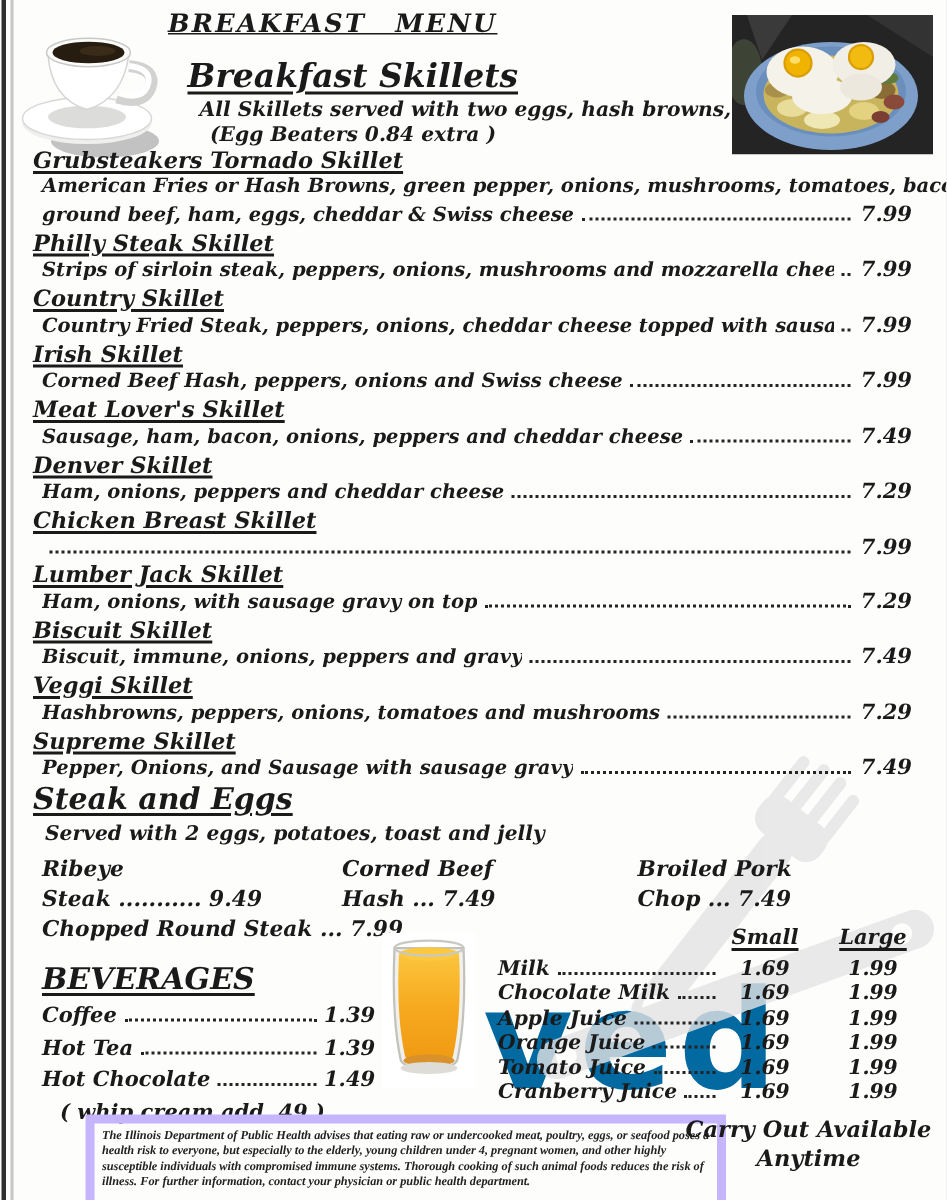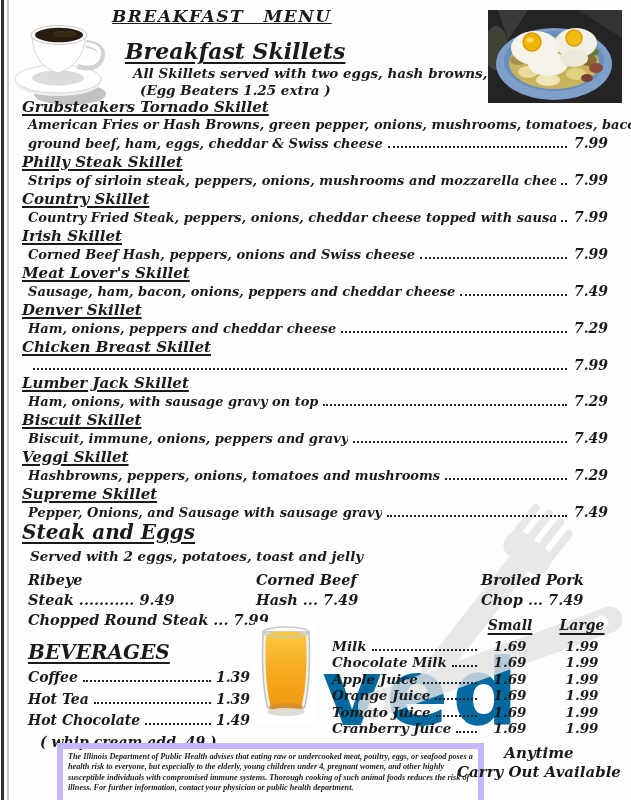--- a/index.html
+++ b/index.html
@@ -41,21 +41,21 @@
   .sk-line{display:flex;align-items:baseline;font-size:13px;line-height:18px;padding-left:6px;}
   .sk-desc{white-space:nowrap;flex-shrink:1;min-width:0;overflow:hidden;}
   .sk-extra{font-size:13px;line-height:18px;padding-left:6px;white-space:nowrap;}
   .leader{flex:1 1 6px;min-width:6px;border-bottom:2px dotted #242424;margin:0 5px 4px 5px;}
   .sk-price{font-size:14px;flex-shrink:0;width:36px;text-align:right;}
 
   
   .se{position:absolute;left:22px;top:520px;width:592px;z-index:2;}
   .se-heading{font-size:20px;line-height:24px;display:inline-block;}
   .se-sub{font-size:13.5px;line-height:18px;padding-left:8px;margin-top:3px;}
-  .se-row{display:flex;font-size:14.5px;line-height:20px;margin-top:5px;padding-left:6px;gap:28px;}
+  .se-row{display:flex;font-size:14.5px;line-height:20px;margin-top:5px;padding-left:6px;}
   .se-row2{margin-top:0;}
   .se-cell1{width:200px;flex-shrink:0;}
   .se-cell2{width:197px;flex-shrink:0;}
   .se-item .dots{margin:0 5px;}
 
   
   .bev{position:absolute;left:28px;top:640px;width:222px;z-index:2;}
   .bev-heading{font-size:20px;line-height:24px;display:inline-block;margin-bottom:3px;}
   .bev-row{display:flex;align-items:baseline;font-size:14px;line-height:21.5px;}
   .bev-price{flex-shrink:0;width:34px;text-align:right;font-size:14px;}
@@ -118,21 +118,21 @@
     <path d="M78,40 Q95,42 90,54 Q86,63 71,58" fill="none" stroke="#ffffff" stroke-width="4"></path>
     <path d="M24,32 Q26,62 50,69 Q74,62 78,32 Z" fill="#ffffff" stroke="#d5d5d3" stroke-width="1"></path>
     <ellipse cx="51" cy="31" rx="28" ry="9.5" fill="#fbfbfa" stroke="#c9c9c7" stroke-width="1"></ellipse>
     <ellipse cx="51" cy="31" rx="24" ry="7.2" fill="#271c10"></ellipse>
     <ellipse cx="57" cy="30" rx="12" ry="3.4" fill="#3a2a18"></ellipse>
   </svg>
 
   <div class="page-title">BREAKFAST MENU</div>
   <div class="bs-heading u">Breakfast Skillets</div>
   <div class="bs-sub1">All Skillets served with two eggs, hash browns, toast and jelly</div>
-  <div class="bs-sub2">(Egg Beaters  1.25 extra )</div>
+  <div class="bs-sub2">(Egg Beaters  0.84 extra )</div>
 
   <svg class="skillet-photo" viewBox="0 0 134 93">
     <rect x="0" y="0" width="134" height="93" fill="#242424"></rect>
     <path d="M10,0 L40,0 L20,30 Z" fill="#3a3a3a"></path>
     <path d="M90,0 L134,0 L134,28 Z" fill="#333333"></path>
     <ellipse cx="8" cy="38" rx="12" ry="22" fill="#49523e" opacity="0.7"></ellipse>
     <ellipse cx="66" cy="54" rx="58" ry="36" fill="#7d9fca"></ellipse>
     <ellipse cx="66" cy="51" rx="50" ry="30" fill="#6a8fbc"></ellipse>
     <ellipse cx="66" cy="53" rx="45" ry="26" fill="#c9b45e"></ellipse>
     <ellipse cx="40" cy="62" rx="10" ry="6" fill="#e8dc9a"></ellipse>
@@ -358,17 +358,17 @@
       <span>Cranberry Juice</span>
       <span class="leader"></span>
       <span class="dr-col">1.69</span>
       <span class="dr-gap"></span>
       <span class="dr-col">1.99</span>
     </div>
   </div>
 
   <div class="disclaimer">The Illinois Department of Public Health advises that eating raw or undercooked meat, poultry, eggs, or seafood poses a health risk to everyone, but especially to the elderly, young children under 4, pregnant women, and other highly susceptible individuals with compromised immune systems.  Thorough cooking of such animal foods reduces the risk of illness.  For further information, contact your physician or public health department.</div>
   <div class="carryout">
+    <div>Carry Out Available</div>
     <div>Anytime</div>
-    <div>Carry Out Available</div>
   </div>
 
 </div>
 
 </body></html>

